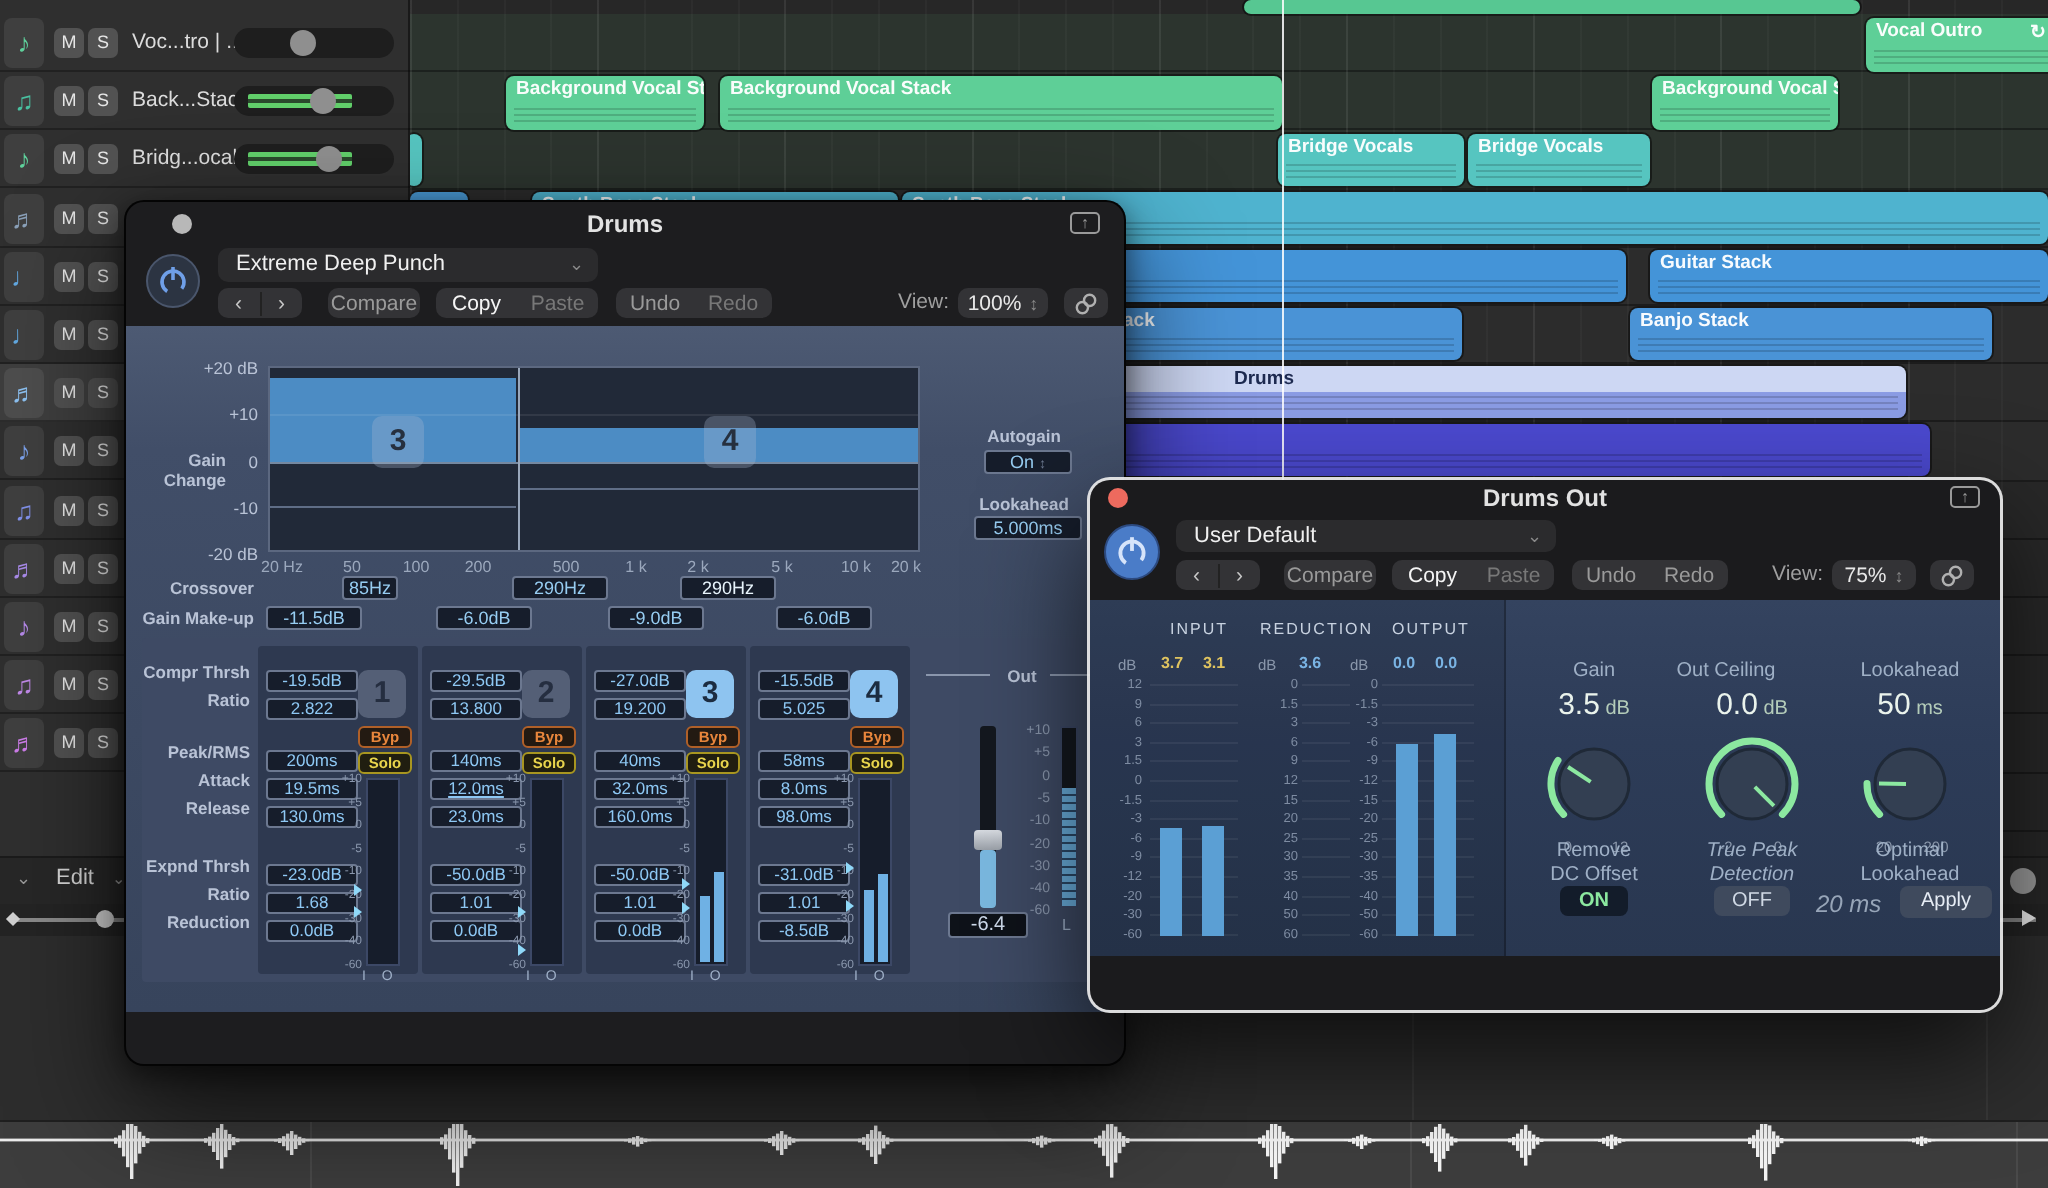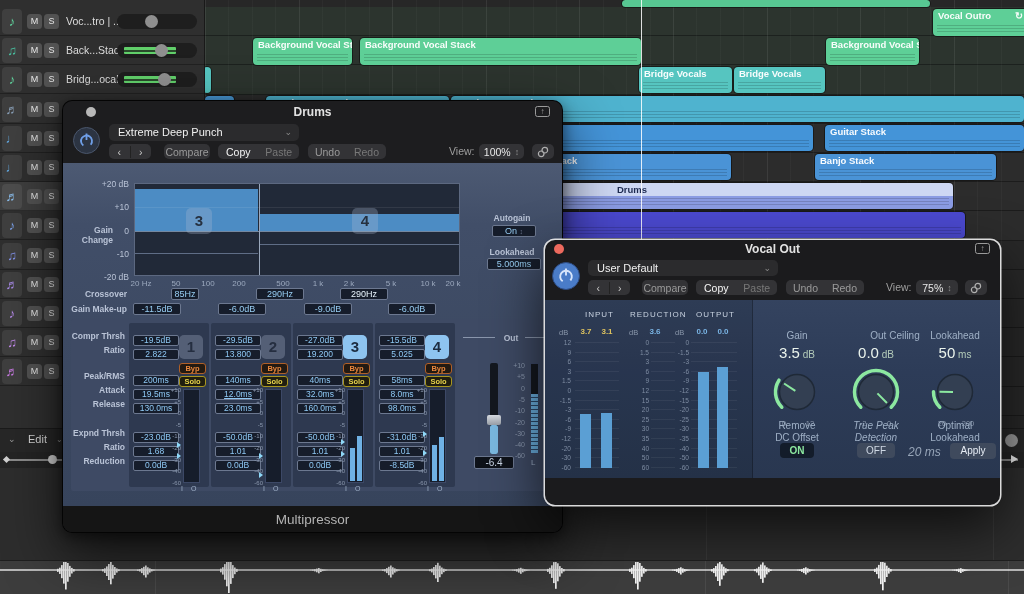--- a/index.html
+++ b/index.html
@@ -671,27 +671,26 @@
             <div class="mp-scale" style="left: 440px; top: 266.8px; width: 22px; font-size: 7px;">-30</div>
             <div class="mp-scale" style="left: 440px; top: 278.1px; width: 22px; font-size: 7px;">-40</div>
             <div class="mp-scale" style="left: 440px; top: 289.4px; width: 22px; font-size: 7px;">-60</div>
           </div>
         <div class="abs" style="left:467px;top:200px;width:9px;height:91px;background:#14181f;border:1px solid #3c4866;"></div>
         <div class="abs" style="left:468px;top:231px;width:7px;height:59px;background:repeating-linear-gradient(180deg,#6aaede 0 3px,#2b4868 3px 4px);"></div>
         <div class="mp-box" style="left:411px;top:293px;width:40px;height:13px;font-size:10px;line-height:12px;color:#cdd9ea;background:#0e1219;">-6.4</div>
         <span class="abs" style="left:468px;top:295px;font-size:8px;color:#9fb0c8;">L</span>
       </div>
     </div>
-    <div class="pfoot" style="top:405px;height:28px;background:#151515;font-size:13.5px;color:#b4b4b4;line-height:28px;">Multipressor</div>
   </div>
 
   <div class="pwin" id="al-win" style="left:545px;top:240px;width:455px;height:265px;background:#1b1b1d;z-index:6;
               box-shadow:0 0 0 1.5px rgba(235,235,235,.92), 0 22px 55px rgba(0,0,0,.7);">
     <div class="wdot" style="left:9px;top:4px;width:10px;height:10px;background:#ed6a5e;"></div>
-    <div class="ptitle" style="top:2px;font-size:12px;">Vocal Out</div>
+    <div class="ptitle" style="top:2px;font-size:12px;">Drums Out</div>
     <div class="upicon" style="right:10px;top:3px;">↑</div>
 
     <div class="powerbtn" style="left:7px;top:22px;width:28px;height:28px;background:#4a7cc8;border:1px solid #2c4a80;">
       <svg width="18" height="18" viewBox="0 0 17 17">
         <circle cx="8.5" cy="9" r="5.5" fill="none" stroke="#d6e4fa" stroke-width="1.8" stroke-dasharray="26 8" transform="rotate(125 8.5 9)"></circle>
         <line x1="8.5" y1="1.5" x2="8.5" y2="8" stroke="#d6e4fa" stroke-width="1.8"></line>
       </svg>
     </div>
     <div class="presetbox" style="left:43px;top:20px;width:190px;height:16px;line-height:16px;">
       <span>User Default</span>
@@ -828,21 +827,21 @@
       <div id="al-knobzone">
           <div class="al-klabel" style="left: 252px; top: 30px;">Gain</div>
           <div class="al-kval" style="left: 252px; top: 44px;"><span>3.5</span><span class="unit"> dB</span></div>
           <svg width="52" height="52" style="position: absolute; left: 226px; top: 66px;">
             <circle cx="26" cy="26" r="17.5" fill="#333f52" stroke="#1f2937" stroke-width="1.5"></circle>
             <path d="M10.8 41.2 A21.5 21.5 0 0 1 8.0 14.2" fill="none" stroke="#8ce8a0" stroke-width="3.5" stroke-linecap="round"></path>
             <line x1="24.32838527726346" y1="24.901954364003736" x2="13.044985898791813" y2="17.49014632102896" stroke="#8ce8a0" stroke-width="2"></line>
           </svg>
           <div class="al-minmax" style="left: 239px; top: 119px;">0</div>
           <div class="al-minmax" style="left: 265px; top: 119px;">12</div>
-          <div class="al-klabel" style="left: 350px; top: 30px;">Out Ceiling</div>
+          <div class="al-klabel" style="left: 318px; top: 30px;">Out Ceiling</div>
           <div class="al-kval" style="left: 331px; top: 44px;"><span>0.0</span><span class="unit"> dB</span></div>
           <svg width="52" height="52" style="position: absolute; left: 305px; top: 66px;">
             <circle cx="26" cy="26" r="17.5" fill="#333f52" stroke="#1f2937" stroke-width="1.5"></circle>
             <path d="M10.8 41.2 A21.5 21.5 0 1 1 41.2 41.2" fill="none" stroke="#8ce8a0" stroke-width="3.5" stroke-linecap="round"></path>
             <line x1="27.414213562373096" y1="27.414213562373092" x2="36.9601551083915" y2="36.960155108391476" stroke="#8ce8a0" stroke-width="2"></line>
           </svg>
           <div class="al-minmax" style="left: 318px; top: 119px;">-2</div>
           <div class="al-minmax" style="left: 344px; top: 119px;">0</div>
           <div class="al-klabel" style="left: 410px; top: 30px;">Lookahead</div>
           <div class="al-kval" style="left: 410px; top: 44px;"><span>50</span><span class="unit"> ms</span></div>

